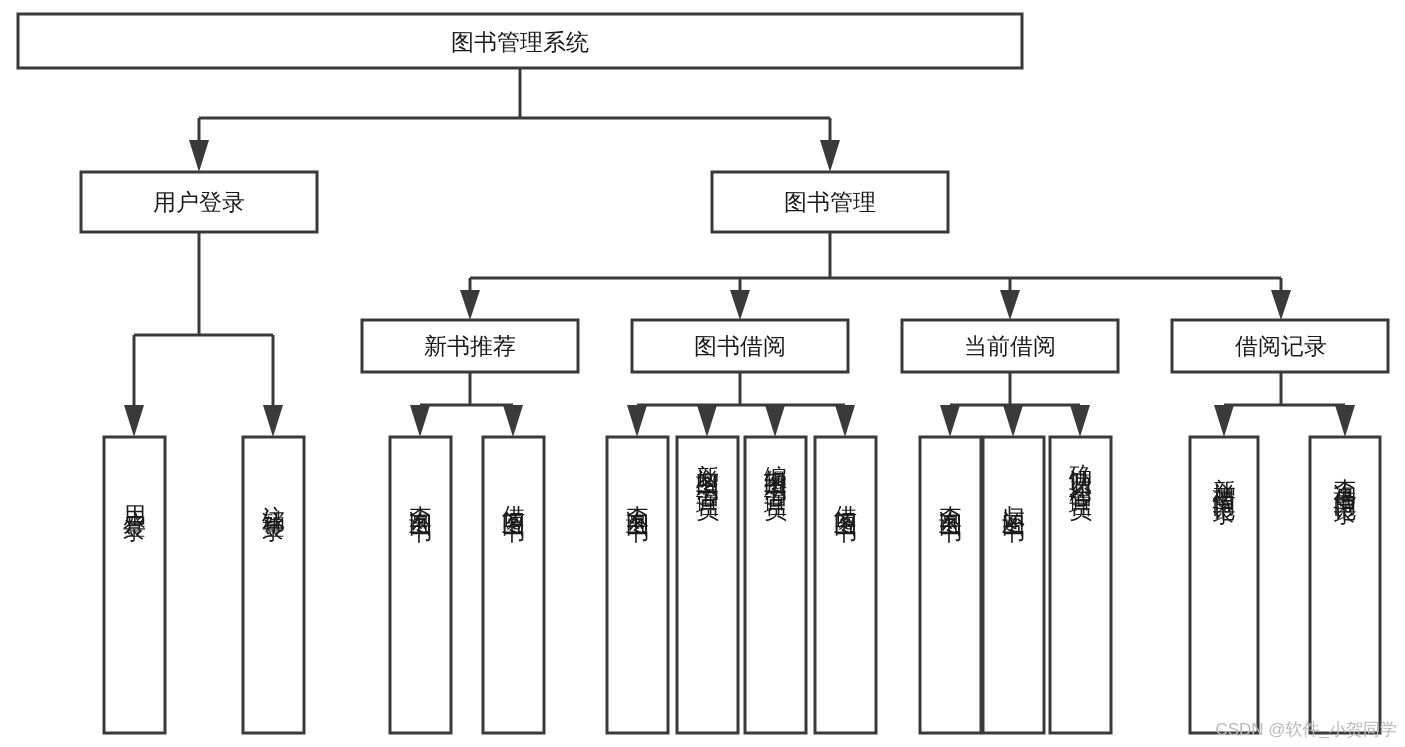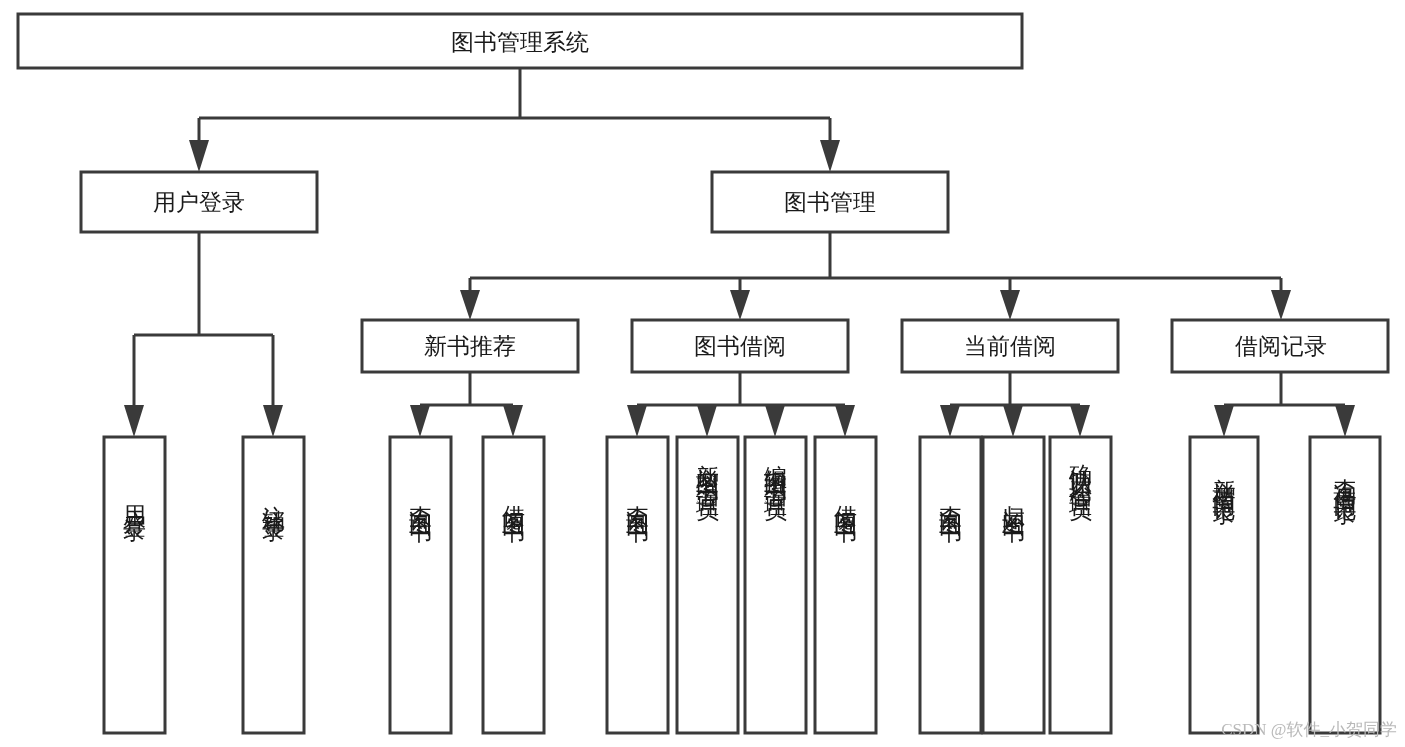--- a/index.html
+++ b/index.html
@@ -57,21 +57,21 @@
     font-size: 23px;
     line-height: 1;
     letter-spacing: 5px;
     color: #1a1a1a;
     white-space: nowrap;
   }
   #watermark {
     position: absolute;
     right: 8px;
     bottom: 6px;
-    font-family: Liberation Serif, serif;
+    font-family: Liberation Sans, sans-serif;
     font-size: 17px;
     color: #b9b9b9;
     white-space: nowrap;
   }
 </style>
 </head>
 <body>
 
 <svg id="diagram" viewBox="0 0 1405 747" xmlns="http://www.w3.org/2000/svg">
 

